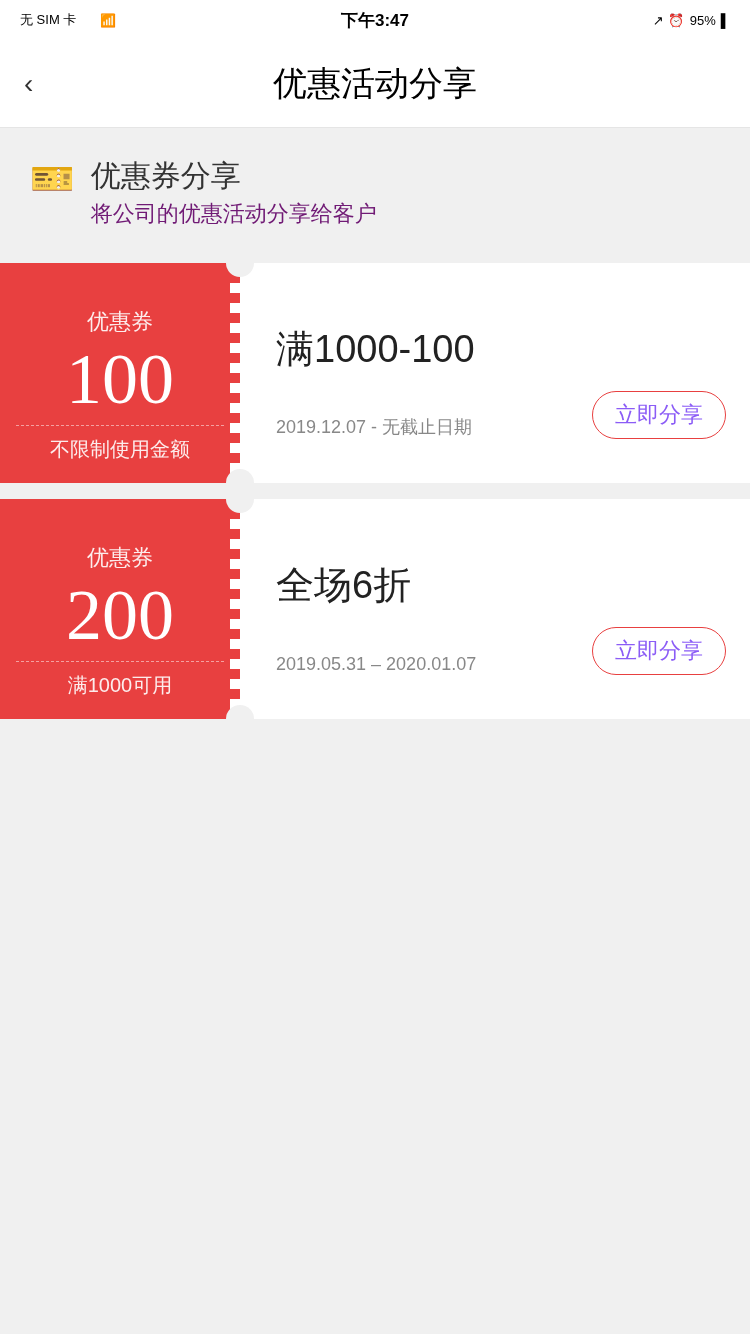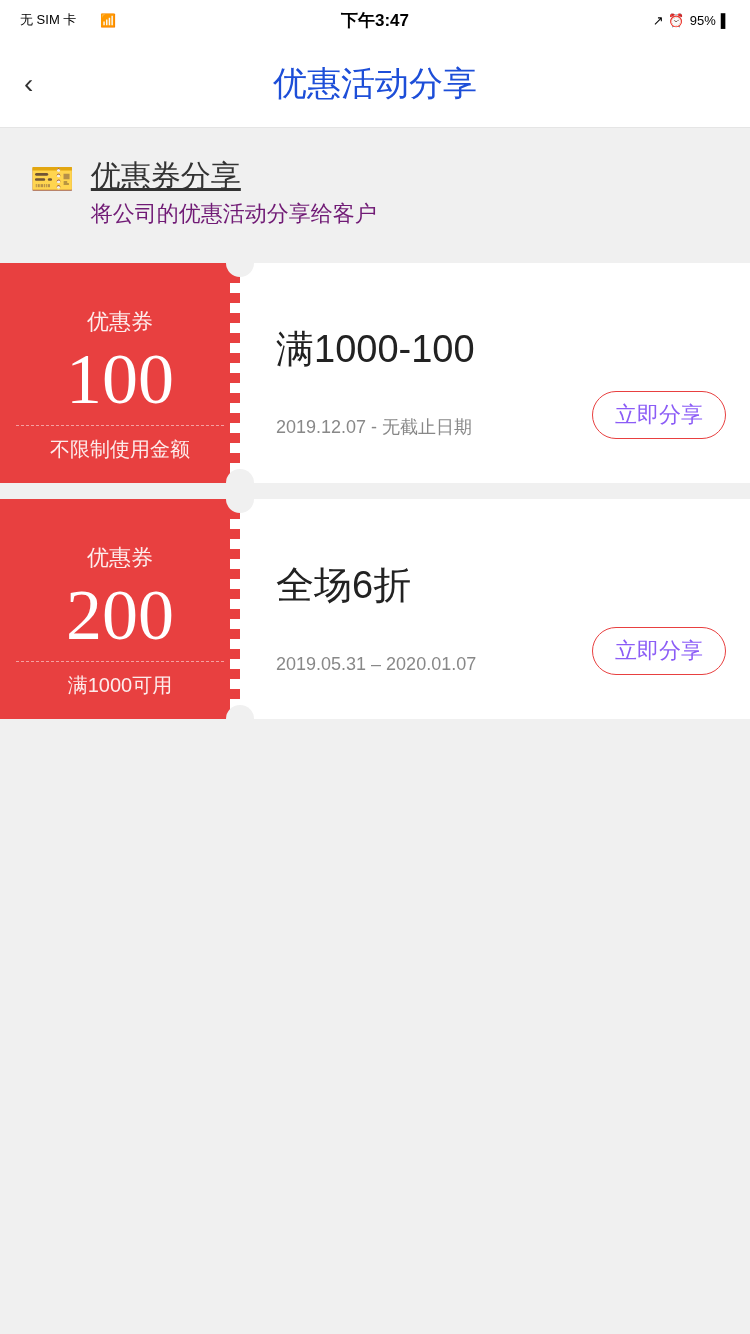--- a/index.html
+++ b/index.html
@@ -60,42 +60,41 @@
       position: absolute;
       left: 24px;
       font-size: 28px;
       color: #333;
       cursor: pointer;
       font-weight: 300;
     }
     .nav-title {
       font-size: 34px;
       font-weight: 500;
-      color: #1d4ed8;
+      color: #000000;
     }
 
     
     .section-header {
       background: #f0f0f0;
       padding: 28px 30px 18px 30px;
       display: flex;
       align-items: flex-start;
       gap: 16px;
     }
     .section-icon {
       font-size: 36px;
       margin-top: 2px;
     }
     .section-text {}
     .section-title {
       font-size: 30px;
       font-weight: 500;
       color: #333;
       line-height: 1.3;
-      text-decoration: underline;
     }
     .section-subtitle {
       font-size: 22px;
       color: #701a75;
       margin-top: 4px;
     }
 
     
     .coupon-list {
       background: #f0f0f0;

